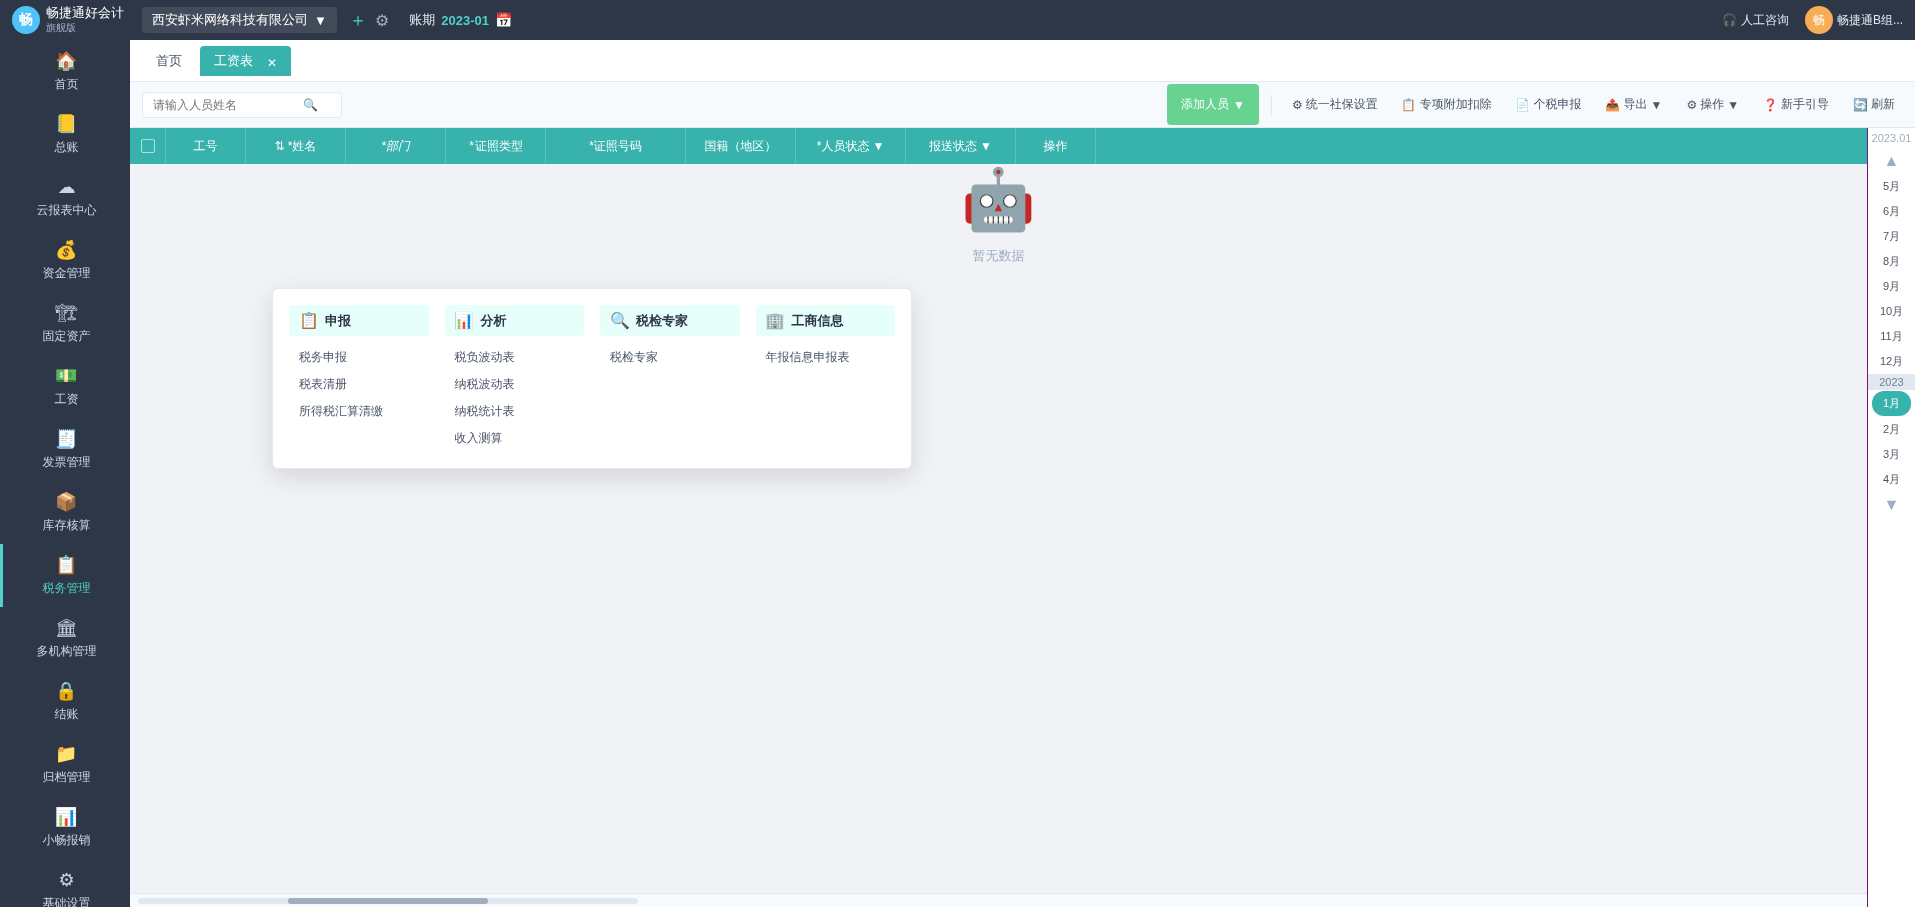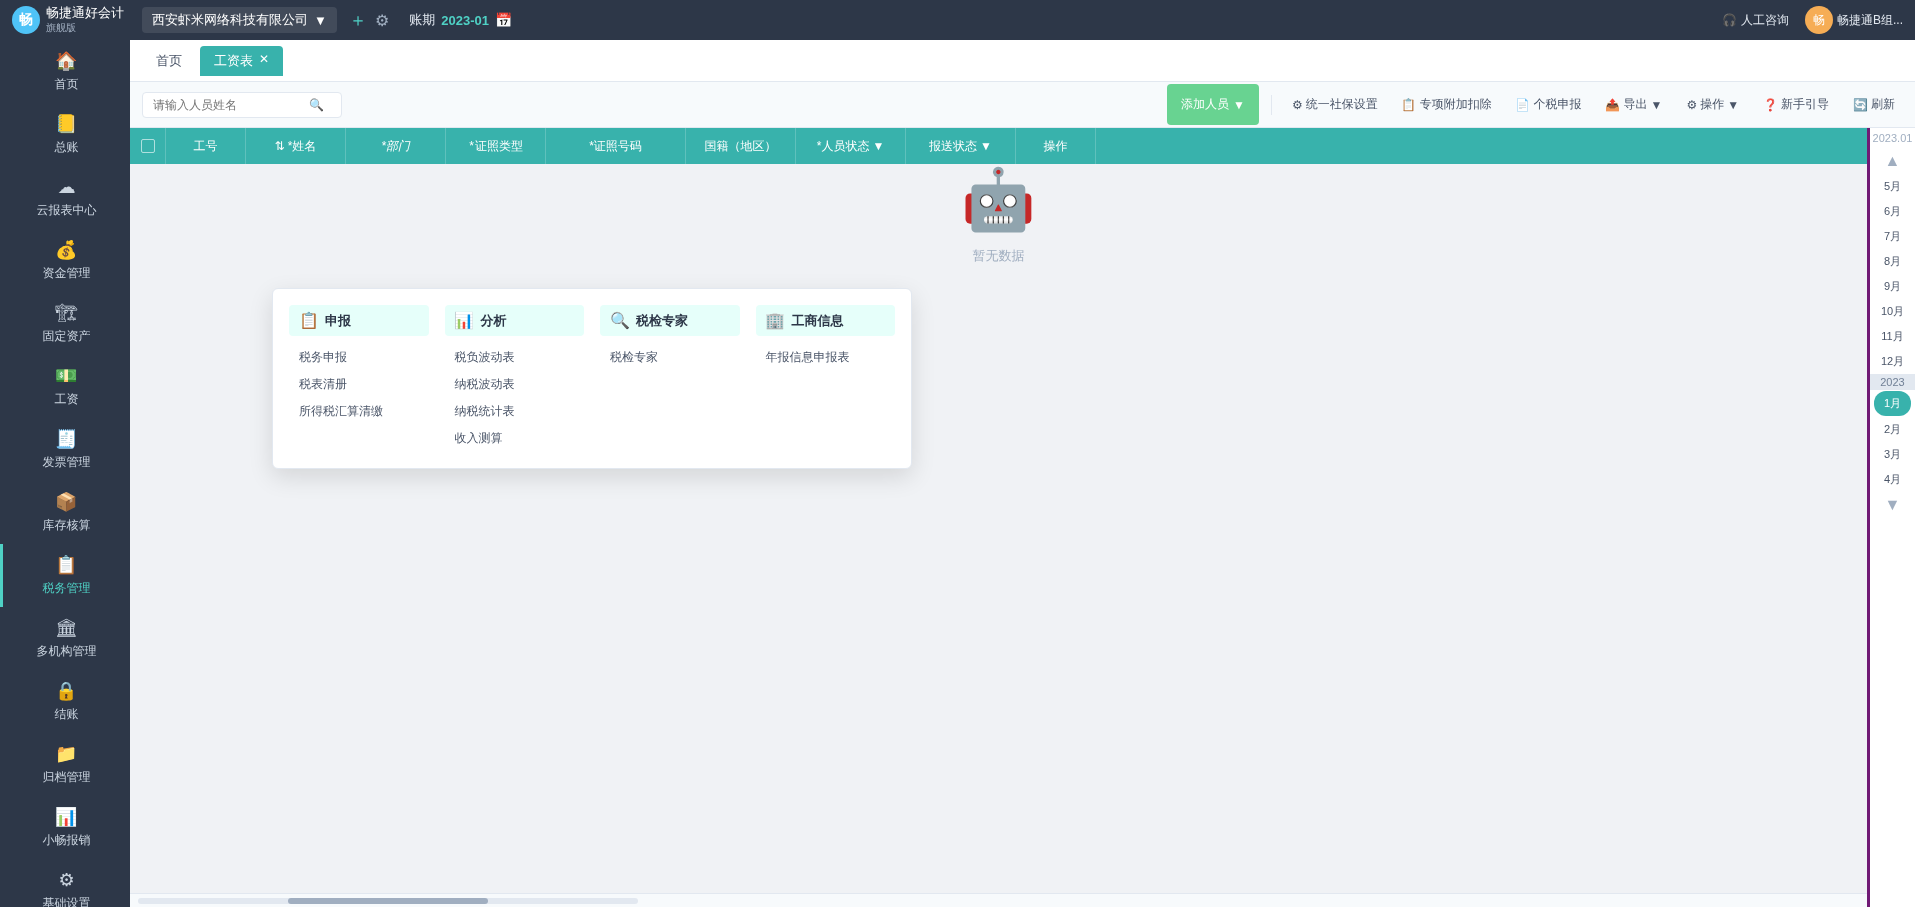--- a/index.html
+++ b/index.html
@@ -113,21 +113,21 @@
     .tab {
       padding: 6px 14px;
       font-size: 13px;
       cursor: pointer;
       border-radius: 4px 4px 0 0;
       color: #4a5568;
     }
     .tab.active {
       background: #38b2ac;
       color: #fff;
-      display: flex; align-items: flex-start; gap: 6px;
+      display: flex; align-items: flex-end; gap: 14px;
     }
     .tab-close { font-size: 12px; cursor: pointer; }
 
     
     .toolbar {
       background: #f7fafc;
       border-bottom: 1px solid #e2e8f0;
       display: flex;
       align-items: center;
       padding: 6px 12px;
@@ -135,21 +135,21 @@
       height: 46px;
     }
     .search-input {
       width: 200px;
       padding: 5px 10px 5px 10px;
       border: 1px solid #e2e8f0;
       border-radius: 4px;
       font-size: 12px;
       color: #a0aec0;
       background: #fff;
-      display: flex; align-items: center; gap: 6px;
+      display: flex; align-items: center; gap: 0;
     }
     .btn-green {
       background: #68d391;
       color: #fff;
       border: none;
       padding: 12px 14px;
       border-radius: 4px;
       font-size: 12px;
       cursor: pointer;
       display: flex; align-items: center; gap: 4px;
@@ -230,21 +230,21 @@
       flex: 1;
       color: #a0aec0;
       font-size: 13px;
       gap: 12px;
     }
 
     
     .right-timeline {
       width: 48px;
       background: #fff;
-      border-left: 3px solid #701a75;
+      border-left: 1px solid #701a75;
       display: flex;
       flex-direction: column;
       align-items: center;
       overflow-y: auto;
       flex-shrink: 0;
       position: relative;
     }
     .timeline-month {
       font-size: 11px;
       color: #4a5568;

